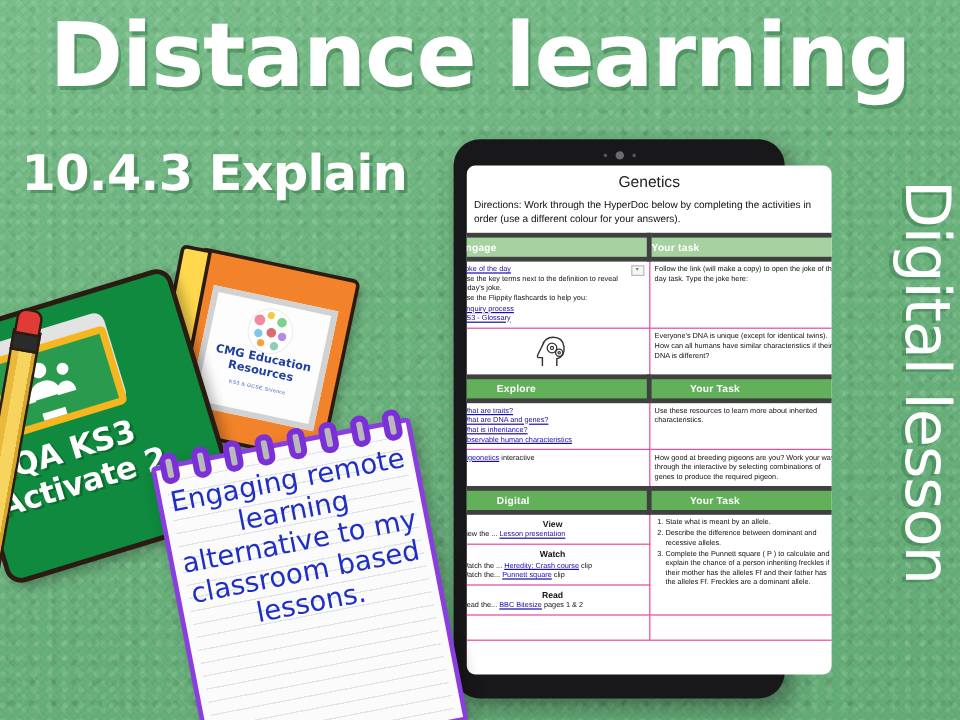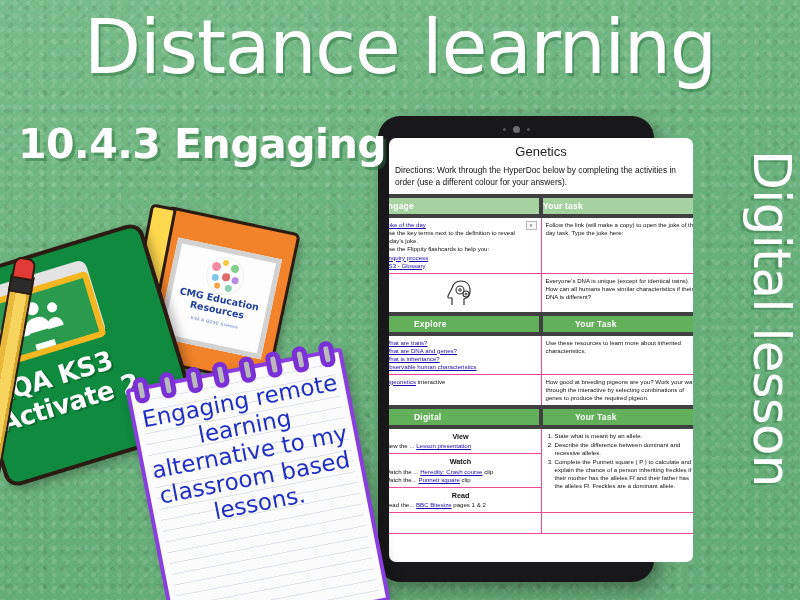--- a/index.html
+++ b/index.html
@@ -22,21 +22,21 @@
   #bg:after{
     content:"";position:absolute;inset:0;
     background-image:
       repeating-linear-gradient(48deg, rgba(255,255,255,.035) 0 1px, transparent 1px 4px),
       repeating-linear-gradient(-41deg, rgba(0,0,0,.035) 0 1px, transparent 1px 5px);
   }
 
   
   .headline{
     position:absolute;left:0;right:0;top:10px;text-align:center;
-    font-size:74px;line-height:1;color:#ffffff;font-weight:400;
+    font-size:74px;line-height:1;color:#ffffff;font-weight:700;
     letter-spacing:-1px;
     text-shadow:2px 3px 0 rgba(40,110,60,.45);
     z-index:6;pointer-events:none;
     font-family:"DejaVu Sans", sans-serif;
   }
   .subhead{
     position:absolute;left:18px;top:120px;
     font-size:41px;font-weight:bold;color:#ffffff;
     letter-spacing:-.5px;
     text-shadow:3px 3px 0 rgba(40,110,60,.45);
@@ -191,21 +191,21 @@
     color:#1f2fc4;font-size:23px;line-height:1.13;font-weight:400;
     font-family:"DejaVu Sans", sans-serif;
   }
 </style>
 </head>
 <body>
 
 <div id="bg"></div>
 
 <div class="headline">Distance learning</div>
-<div class="subhead">10.4.3 Engaging</div>
+<div class="subhead">10.4.3 Explain</div>
 <div class="vertical-tag">Digital lesson</div>
 
 <div id="book-orange">
   <div class="spine"></div>
   <div class="cardbox">
     <div class="cmg-circle">
       <span style="left:3px;top:6px;width:9px;height:9px;background:#f08aa0;"></span>
       <span style="left:13px;top:2px;width:6px;height:6px;background:#f6c93f;"></span>
       <span style="left:22px;top:5px;width:8px;height:8px;background:#7fd08a;"></span>
       <span style="left:5px;top:18px;width:7px;height:7px;background:#7fc6e8;"></span>

